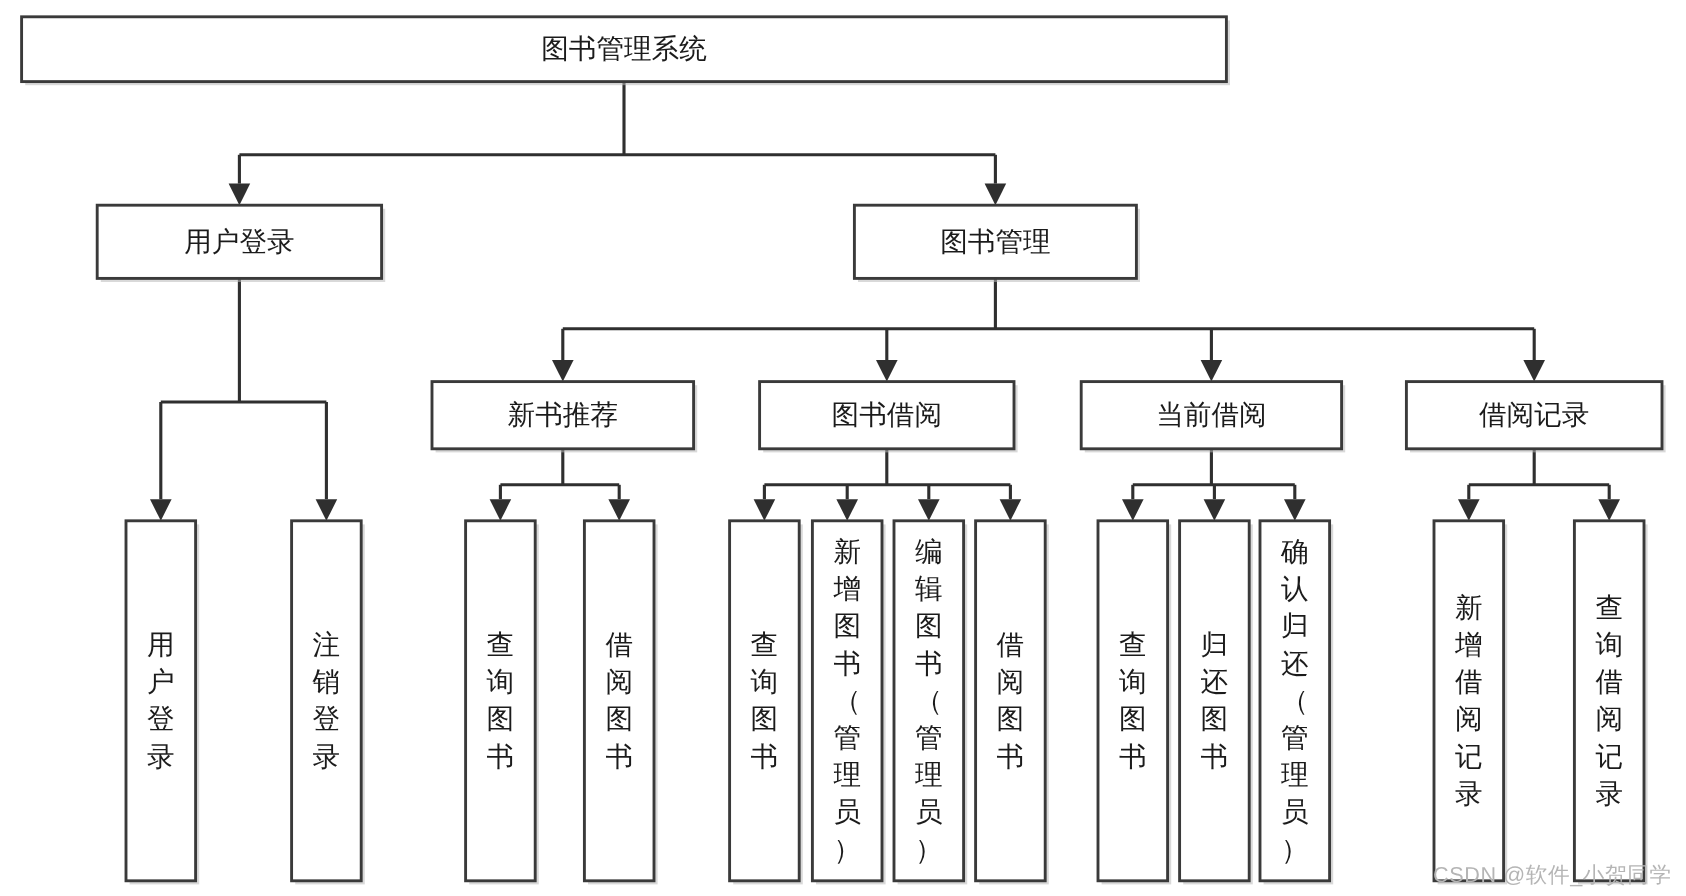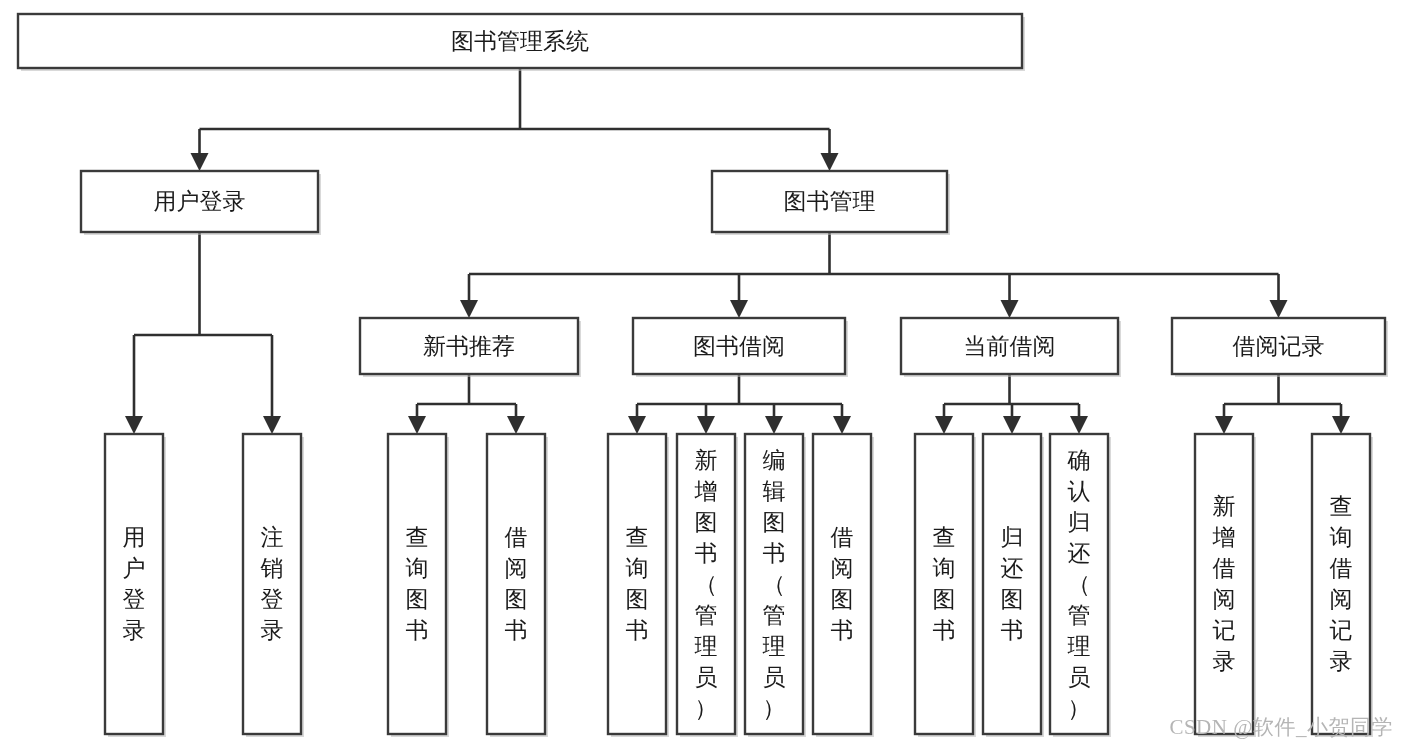--- a/index.html
+++ b/index.html
@@ -57,25 +57,25 @@
   .node-label-v {
     fill: #1b1b1b;
     font-size: 23px;
     font-family: "DejaVu Sans", "Liberation Sans", sans-serif;
     text-anchor: middle;
   }
   .watermark {
     position: absolute;
     right: 12px;
     bottom: 6px;
-    font-size: 21px;
+    font-size: 18px;
     color: #b5b5b5;
     letter-spacing: 0.5px;
     white-space: nowrap;
-    font-family: Liberation Serif, serif;
+    font-family: Liberation Sans, sans-serif;
   }
 </style>
 </head>
 <body>
 
 <div id="diagram-root">
   <svg class="flow" viewBox="0 0 1405 747" xmlns="http://www.w3.org/2000/svg">
     <g id="edge-layer">
         <g>
           <path class="connector" d="M520 68 L520 129"></path>

